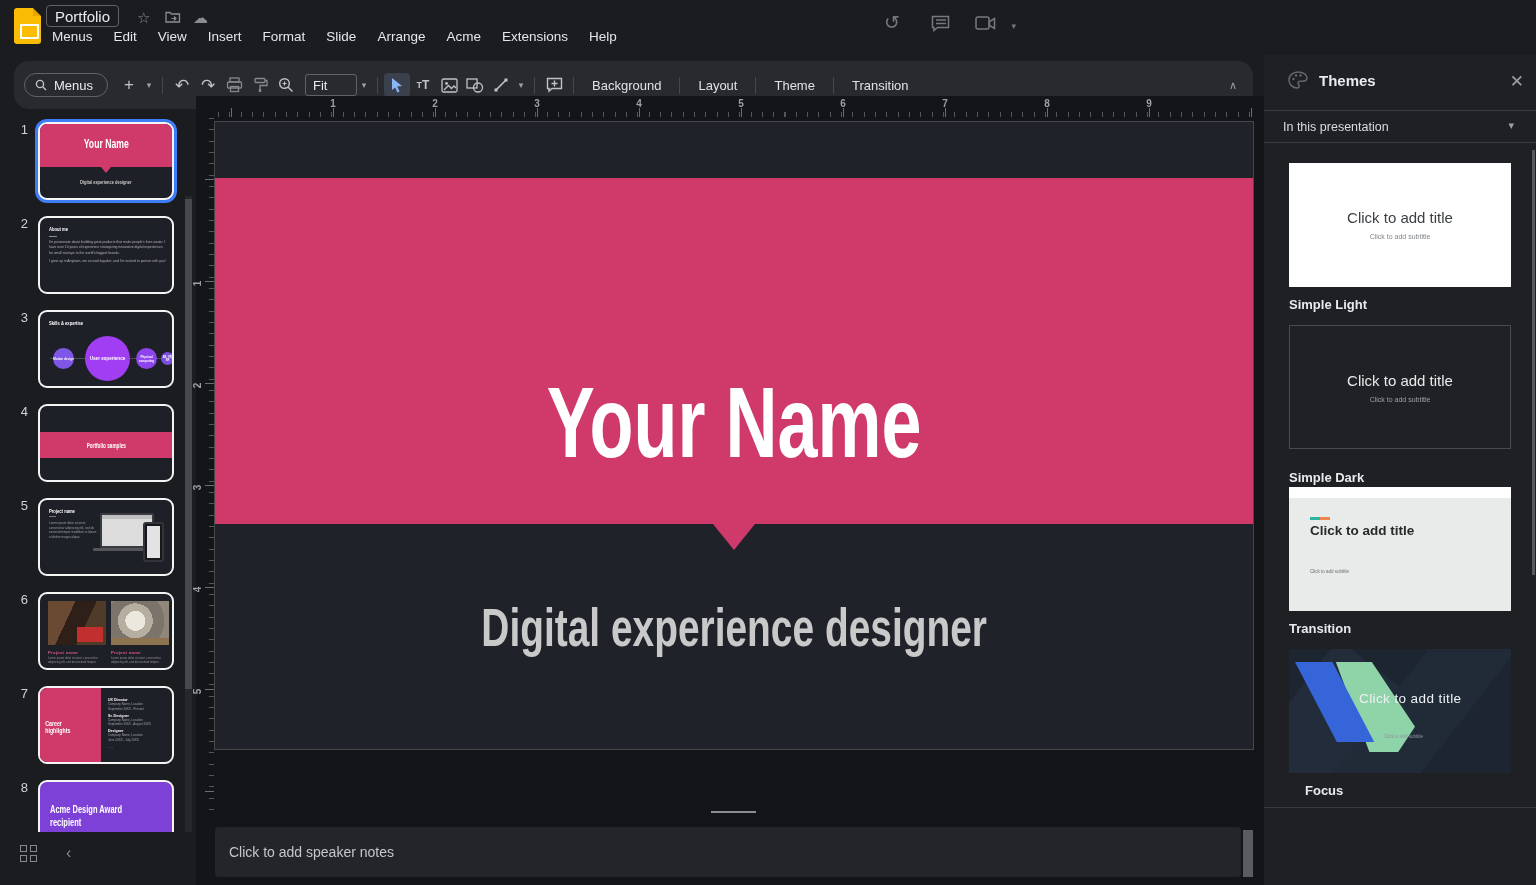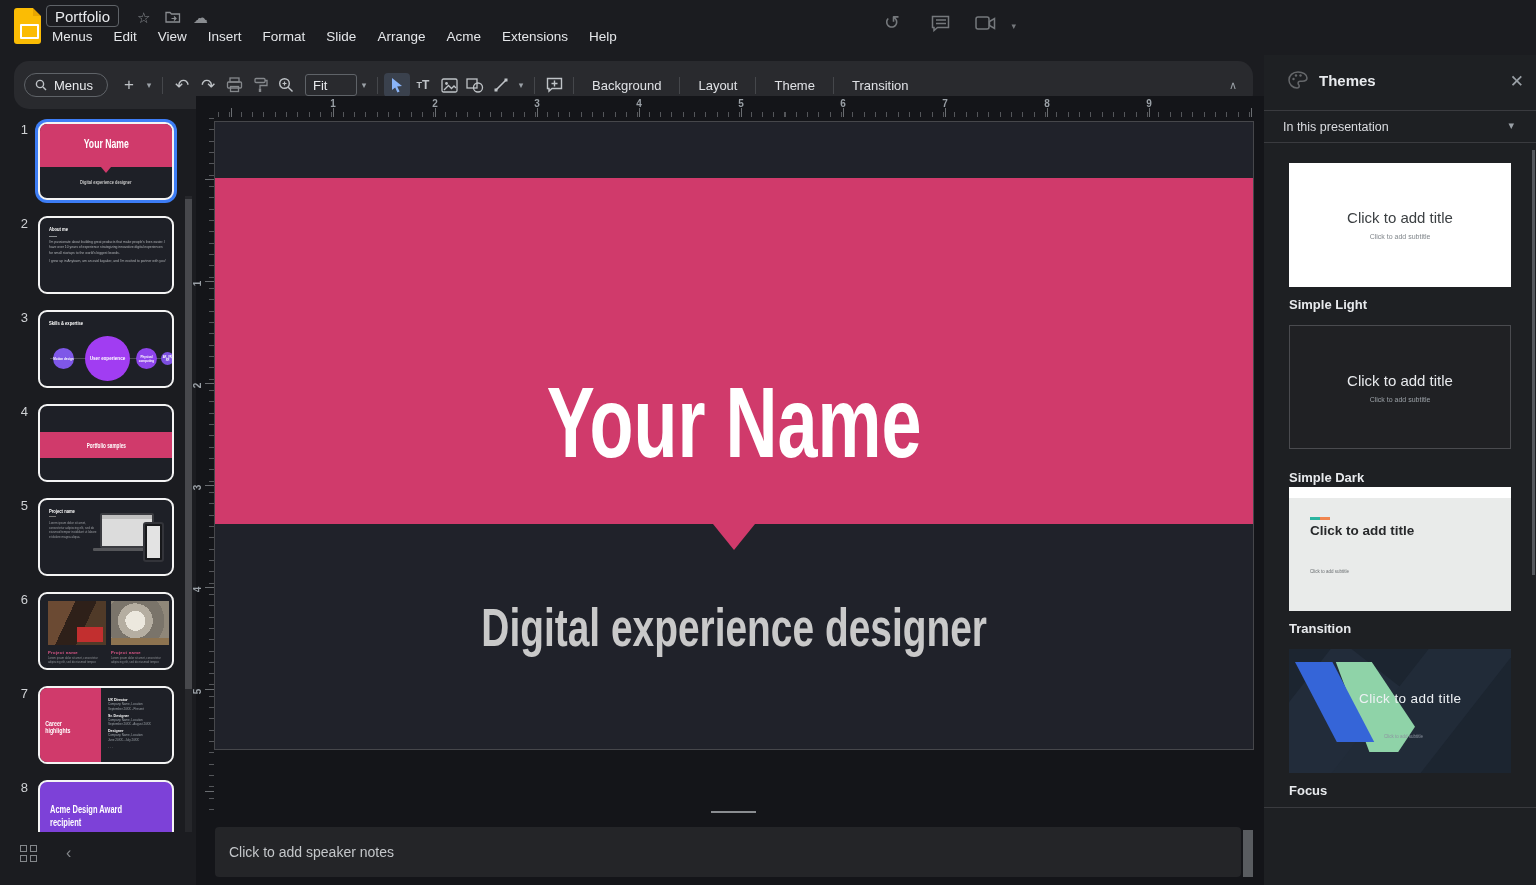--- a/index.html
+++ b/index.html
@@ -441,19 +441,19 @@
     <div class="tcard-label" style="top:566px;">Transition</div>
 
     <div class="tcard card-focus" style="top:594px;">
       <div class="stripe1"></div>
       <div class="stripe2"></div>
       <div class="shape-green"></div>
       <div class="shape-blue"></div>
       <div class="ct">Click to add title</div>
       <div class="cs">Click to add subtitle</div>
     </div>
-    <div class="tcard-label" style="top:728px;">Focus</div>
+    <div class="tcard-label" style="top:728px;margin-left:16px;">Focus</div>
 
     <div class="panel-scroll"></div>
     <div class="tdiv" style="top:752px;"></div>
   </aside>
 
 </div>
 
 </body></html>

